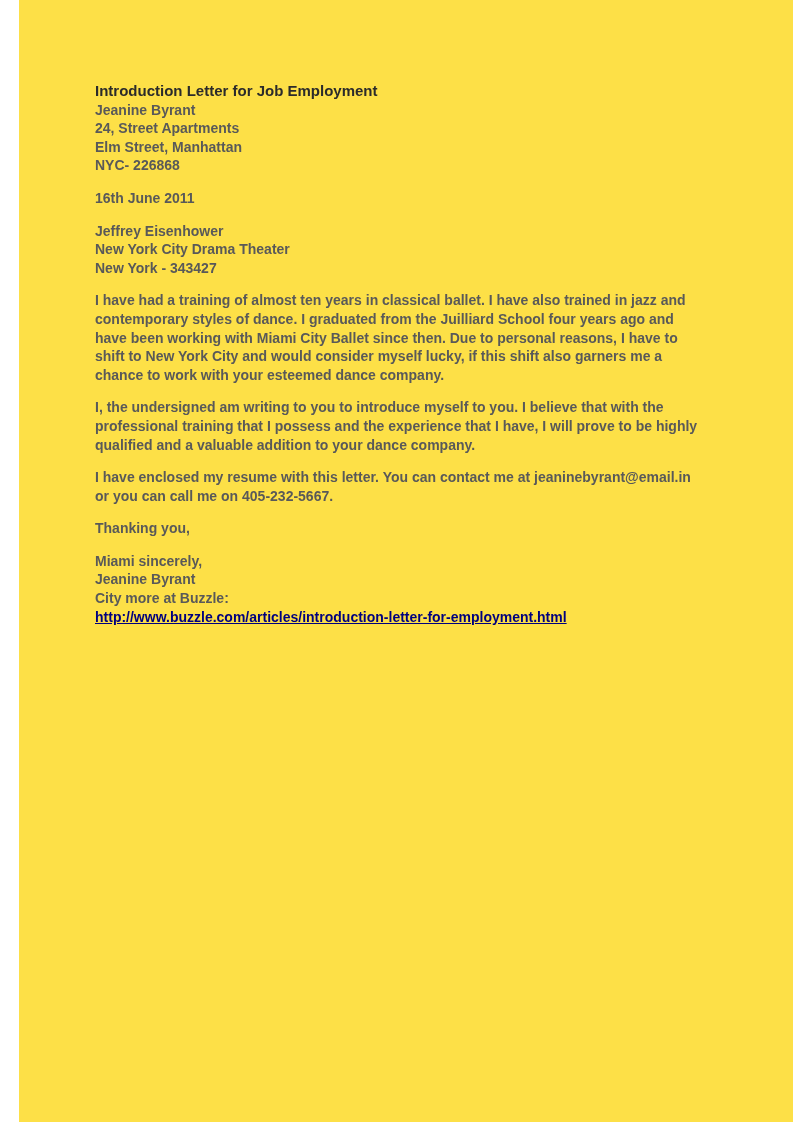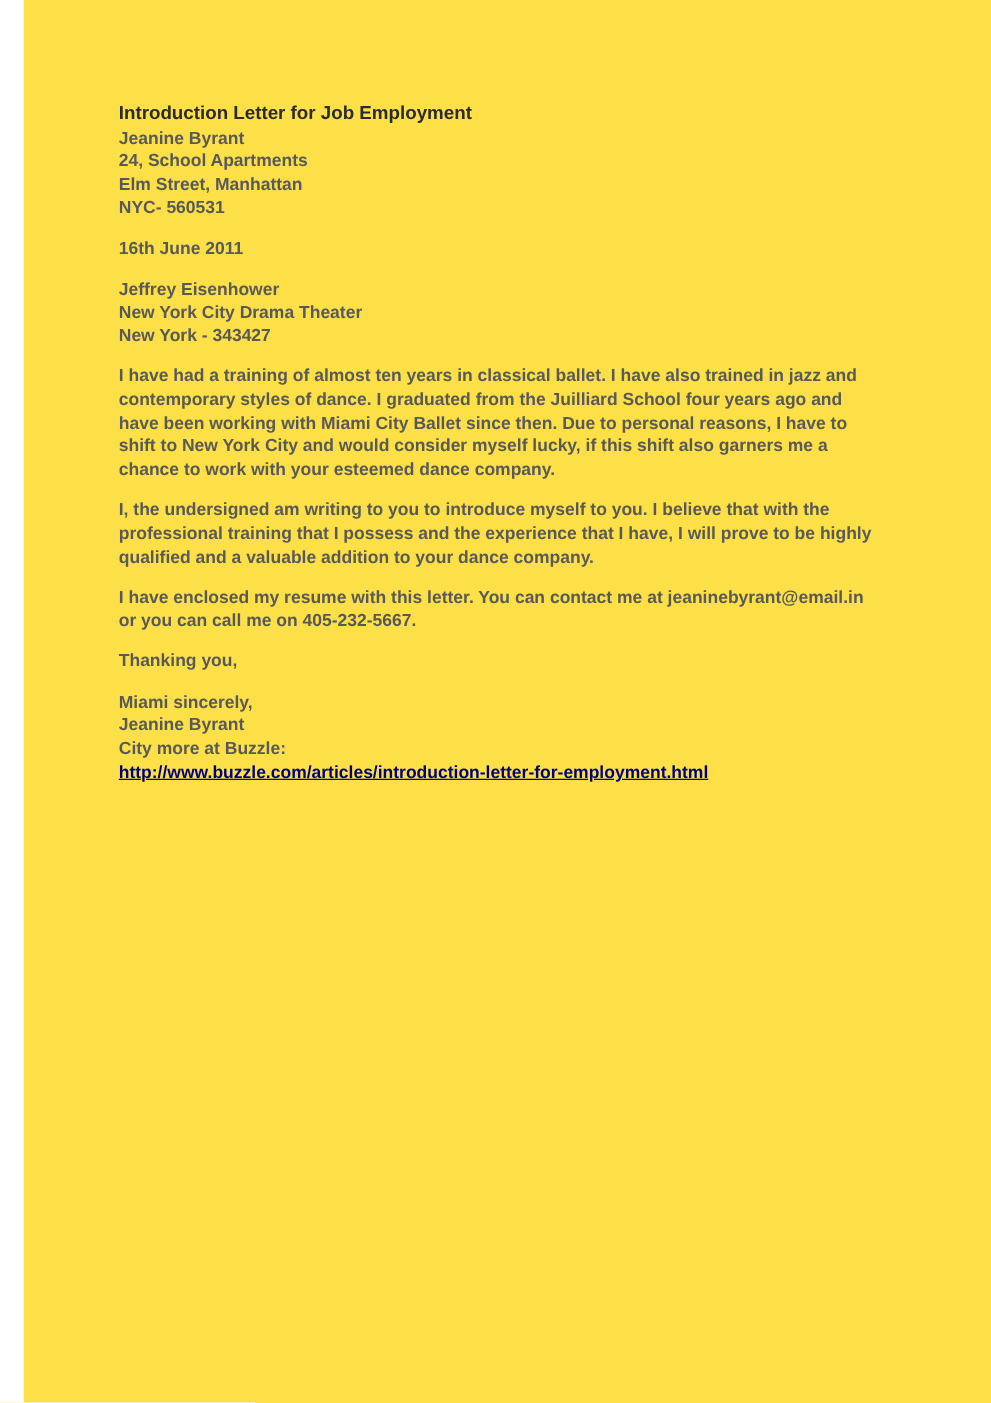--- a/index.html
+++ b/index.html
@@ -48,23 +48,23 @@
 </style>
 </head>
 <body>
 
 <div class="page">
 
   <div class="title">Introduction Letter for Job Employment</div>
 
   <div class="block">
     <span class="line">Jeanine Byrant</span>
-    <span class="line">24, School Apartments</span>
+    <span class="line">24, Street Apartments</span>
     <span class="line">Elm Street, Manhattan</span>
-    <span class="line">NYC- 560531</span>
+    <span class="line">NYC- 226868</span>
   </div>
 
   <div class="block line">16th June 2011</div>
 
   <div class="block">
     <span class="line">Jeffrey Eisenhower</span>
     <span class="line">New York City Drama Theater</span>
     <span class="line">New York - 343427</span>
   </div>
 

